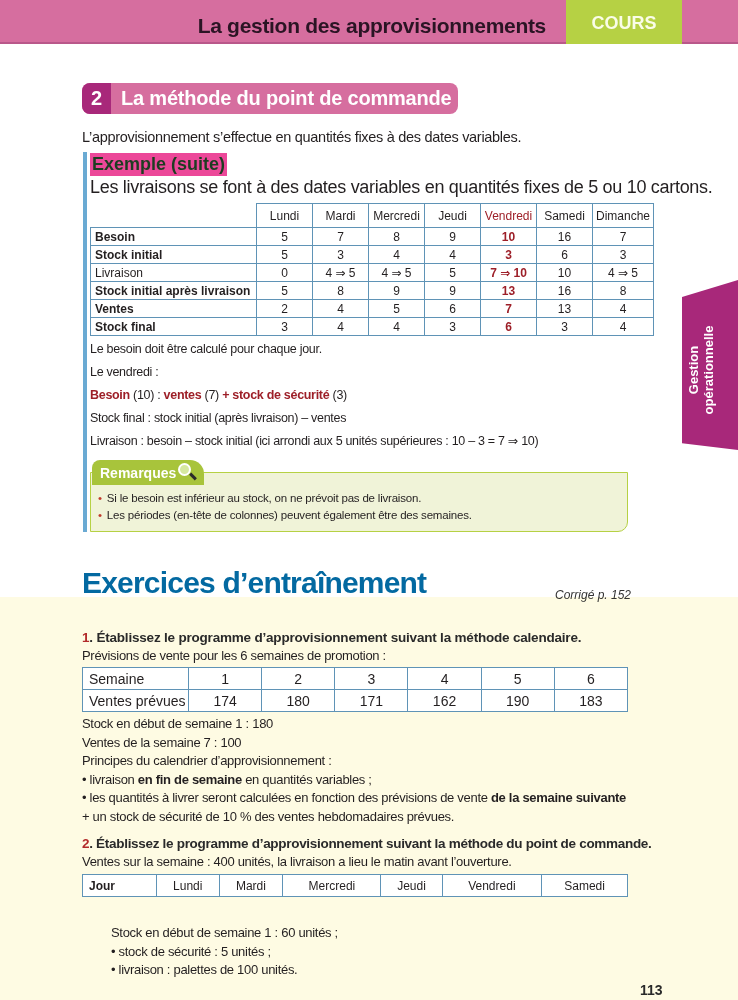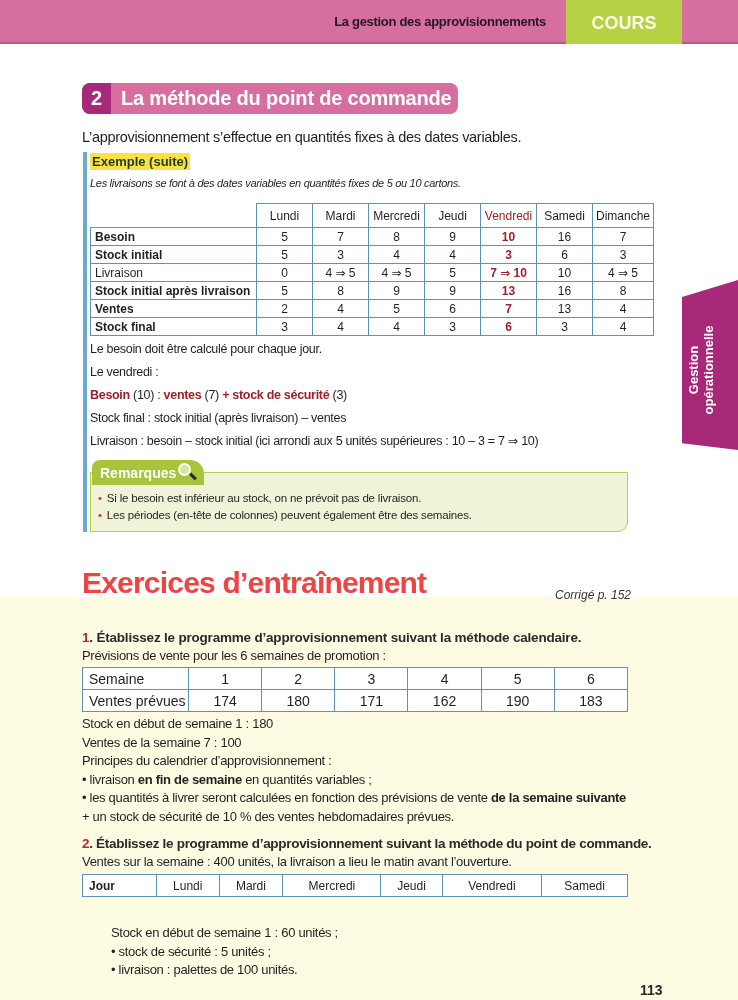--- a/index.html
+++ b/index.html
@@ -1,31 +1,31 @@
 <!DOCTYPE html>
 <html><head>
 <meta charset="utf-8">
 <style>
   * { box-sizing: border-box; margin: 0; padding: 0; }
   html, body { width: 738px; height: 1000px; overflow: hidden; }
   body { position: relative; background: #ffffff; font-family: "Liberation Sans", "DejaVu Sans", sans-serif; color: #231f20; }
 
   .topbar { position: absolute; left: 0; top: 0; width: 738px; height: 44px; background: #d66e9f; border-bottom: 2px solid #b9588a; }
-  .topbar .title { position: absolute; right: 192px; top: 14px; font-size: 13px; font-weight: bold; color: #2b1424; letter-spacing: -0.3px; }
+  .topbar .title { position: absolute; right: 192px; top: 14px; font-size: 21px; font-weight: bold; color: #2b1424; letter-spacing: -0.3px; }
   .topbar .cours { position: absolute; left: 566px; top: 0; width: 116px; height: 44px; background: #b6d144; color: #fafde8; font-weight: bold; font-size: 18px; text-align: center; line-height: 46px; }
 
   .sec-head { position: absolute; left: 82px; top: 83px; height: 31px; width: 376px; border-radius: 8px; background: #d66e9f; overflow: hidden; display: flex; }
   .sec-head .num { width: 29px; background: #a8287a; color: #fff; font-weight: bold; font-size: 20px; text-align: center; line-height: 31px; }
   .sec-head .label { padding-left: 10px; color: #fff; font-weight: bold; font-size: 20px; line-height: 31px; letter-spacing: -0.2px; }
 
   .intro { position: absolute; left: 82px; top: 129px; font-size: 14.5px; letter-spacing: -0.3px; }
 
   .example-bar { position: absolute; left: 83px; top: 152px; width: 4px; height: 380px; background: #6aaad3; }
-  .ex-label { position: absolute; left: 90px; top: 153px; background: #fde047; padding: 1px 2px; font-size: 13px; font-weight: bold; color: #1d3d21; }
-  .ex-text { position: absolute; left: 90px; top: 177px; font-size: 11px; letter-spacing: -0.3px; font-style: italic; }
+  .ex-label { position: absolute; left: 90px; top: 153px; background: #ec4899; padding: 1px 2px; font-size: 18px; font-weight: bold; color: #1d3d21; }
+  .ex-text { position: absolute; left: 90px; top: 177px; font-size: 18px; letter-spacing: -0.3px; }
 
   table { border-collapse: collapse; font-size: 12px; }
   .t1 { position: absolute; left: 90px; top: 203px; }
   .t1 td { border: 1px solid #5f93b6; height: 18px; text-align: center; padding: 0 3px; }
   .t1 td.rh { text-align: left; font-weight: bold; width: 166px; padding-left: 4px; }
   .t1 tr.hdr td { height: 24px; }
   .t1 tr.hdr td.empty { border-top: none; border-left: none; }
   .t1 td.c { width: 56px; }
   .red { color: #9d1f28; }
   .t1 .redb { color: #9d1f28; font-weight: bold; }
@@ -38,21 +38,21 @@
   .rem-tab { position: absolute; left: 92px; top: 460px; height: 25px; width: 112px; background: #a8c43b; border-radius: 8px 14px 0 0; color: #fff; font-weight: bold; font-size: 14px; padding-left: 8px; line-height: 27px; }
   .rem-tab .mag { position: absolute; left: 86px; top: 3px; width: 13px; height: 13px; border-radius: 50%; border: 2px solid #fff; background: #d6e8a0; }
   .rem-tab .mag-h { position: absolute; left: 97px; top: 15px; width: 8px; height: 3px; background: #2a2a2a; transform: rotate(45deg); }
   .rem-list { position: absolute; left: 98px; top: 490px; font-size: 11.5px; letter-spacing: -0.2px; list-style: none; }
   .rem-list li { line-height: 17px; }
   .rem-list li::before { content: "•"; color: #c0392b; margin-right: 5px; }
 
   .side-tab { position: absolute; left: 682px; top: 280px; width: 56px; height: 170px; background: #a8287a; clip-path: polygon(0 10%, 100% 0, 100% 100%, 0 96%); }
   .side-tab .txt { position: absolute; left: 4px; top: 155px; transform: rotate(-90deg); transform-origin: left top; color: #fff; font-weight: bold; font-size: 13px; line-height: 15px; text-align: center; width: 130px; }
 
-  .ex-title { position: absolute; left: 82px; top: 566px; font-size: 30px; font-weight: bold; color: #ef4444; letter-spacing: -0.8px; text-align: right; }
+  .ex-title { position: absolute; left: 82px; top: 566px; font-size: 30px; font-weight: bold; color: #0369a1; letter-spacing: -0.8px; text-align: right; }
   .corrige { position: absolute; left: 555px; top: 588px; font-size: 12px; font-style: italic; color: #333; }
   .yellow-bg { position: absolute; left: 0; top: 597px; width: 738px; height: 403px; background: #fefbe3; }
 
   .q1 { position: absolute; left: 82px; top: 630px; font-size: 13.5px; font-weight: bold; color: #2a2a2a; letter-spacing: -0.2px; }
   .q1 .n { color: #b22a2a; }
   .q1-sub { position: absolute; left: 82px; top: 648px; font-size: 13px; letter-spacing: -0.3px; }
 
   .t2 { position: absolute; left: 82px; top: 667px; width: 546px; background: #fff; }
   .t2 td { border: 1px solid #5f93b6; height: 22px; text-align: center; font-size: 14px; }
   .t2 td.rh { text-align: left; padding-left: 6px; width: 106px; }

